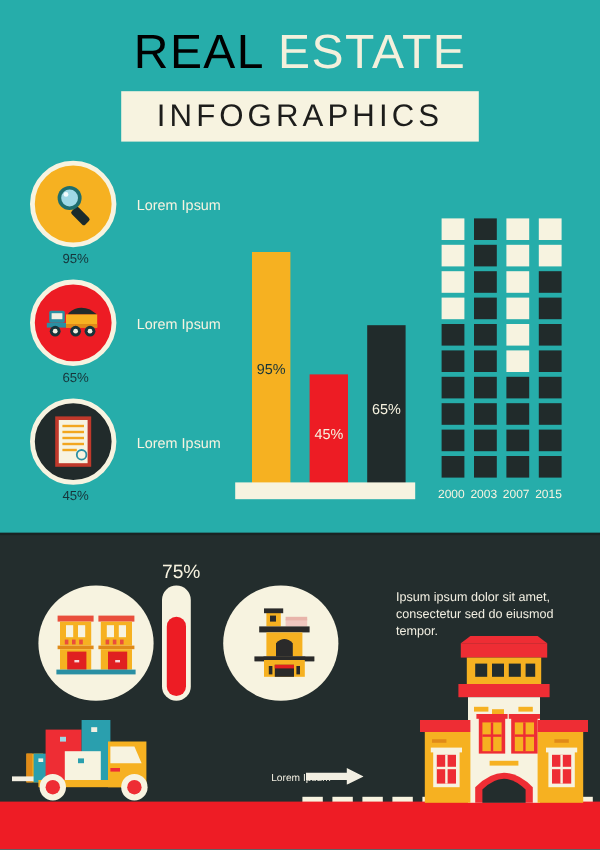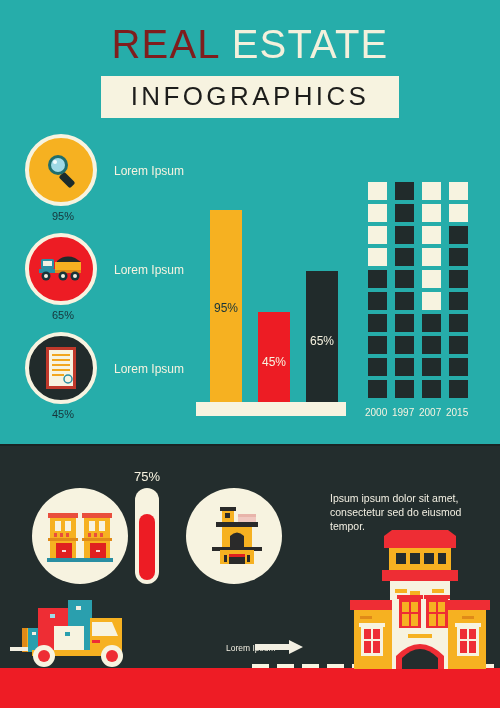--- a/index.html
+++ b/index.html
@@ -17,21 +17,21 @@
     width: 500px; height: 444px;
     background: #26adaa;
   }
 
   
   #header { position: absolute; left: 0; top: 22px; width: 500px; text-align: center; }
   #title-line {
     font-size: 40px; letter-spacing: 1.2px; font-weight: 400;
     line-height: 44px; white-space: nowrap;
   }
-  #title-word-1 { color: #7f1d1d; }
+  #title-word-1 { color: #000000; }
   #title-word-2 { color: #f3f0dc; }
   #subtitle-band {
     display: inline-block;
     background: #f7f3e0;
     padding: 6px 30px 8px 30px;
     margin-top: 10px;
   }
   #subtitle-text {
     font-size: 26px; color: #1d1d1b; letter-spacing: 3.4px; line-height: 28px; text-align: right;
   }
@@ -114,21 +114,21 @@
     position: absolute; left: 0; top: 0;
     width: 24px; height: 96px; border-radius: 12px;
     background: #f7f3e0; overflow: hidden;
   }
   .gauge-fill {
     position: absolute; left: 4px; bottom: 4px;
     width: 16px; border-radius: 8px; background: #ed1c24;
   }
   .gauge-pct {
     position: absolute; left: -8px; top: -19px; width: 40px;
-    text-align: center; color: #f7f3e0; font-size: 13px;
+    text-align: right; color: #f7f3e0; font-size: 16px;
   }
 
   #bottom-paragraph {
     position: absolute; left: 330px; top: 45px; width: 160px;
     color: #f2efe2; font-size: 10.5px; line-height: 14px;
   }
 
   
   #road-dashes { position: absolute; left: 252px; top: 218px; width: 248px; height: 6px; }
   .road-dash { position: absolute; top: 0; width: 17px; height: 6px; background: #f7f3e0; }
@@ -348,21 +348,21 @@
         </div>
         <div class="grid-cell-wrap">
           <div class="grid-cell off"></div>
         </div>
         <div class="grid-cell-wrap">
           <div class="grid-cell off"></div>
         </div>
       </div>
     <div id="grid-years">
         <div class="grid-year">2000</div>
-        <div class="grid-year">1997</div>
+        <div class="grid-year">2003</div>
         <div class="grid-year">2007</div>
         <div class="grid-year">2015</div>
       </div>
   </div>
 
 </div>
 
 <div id="bottom-section">
 
   <div class="prop-circle" id="prop-circle-0">

